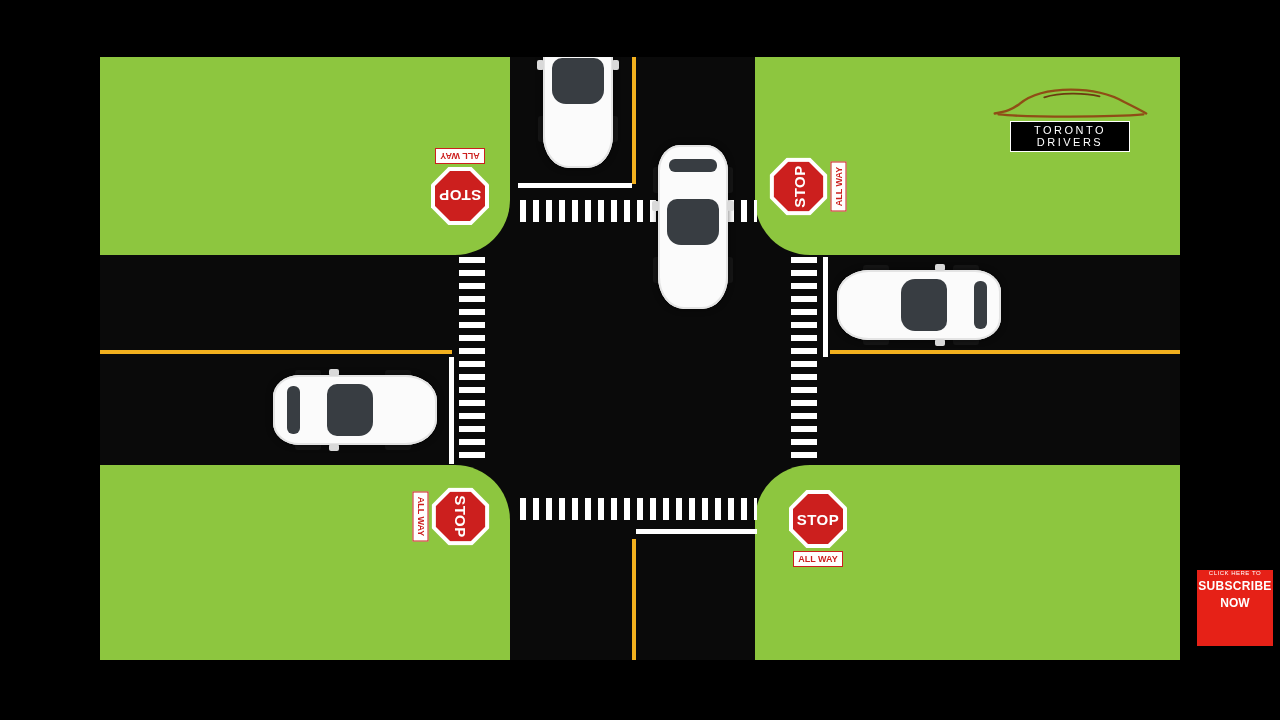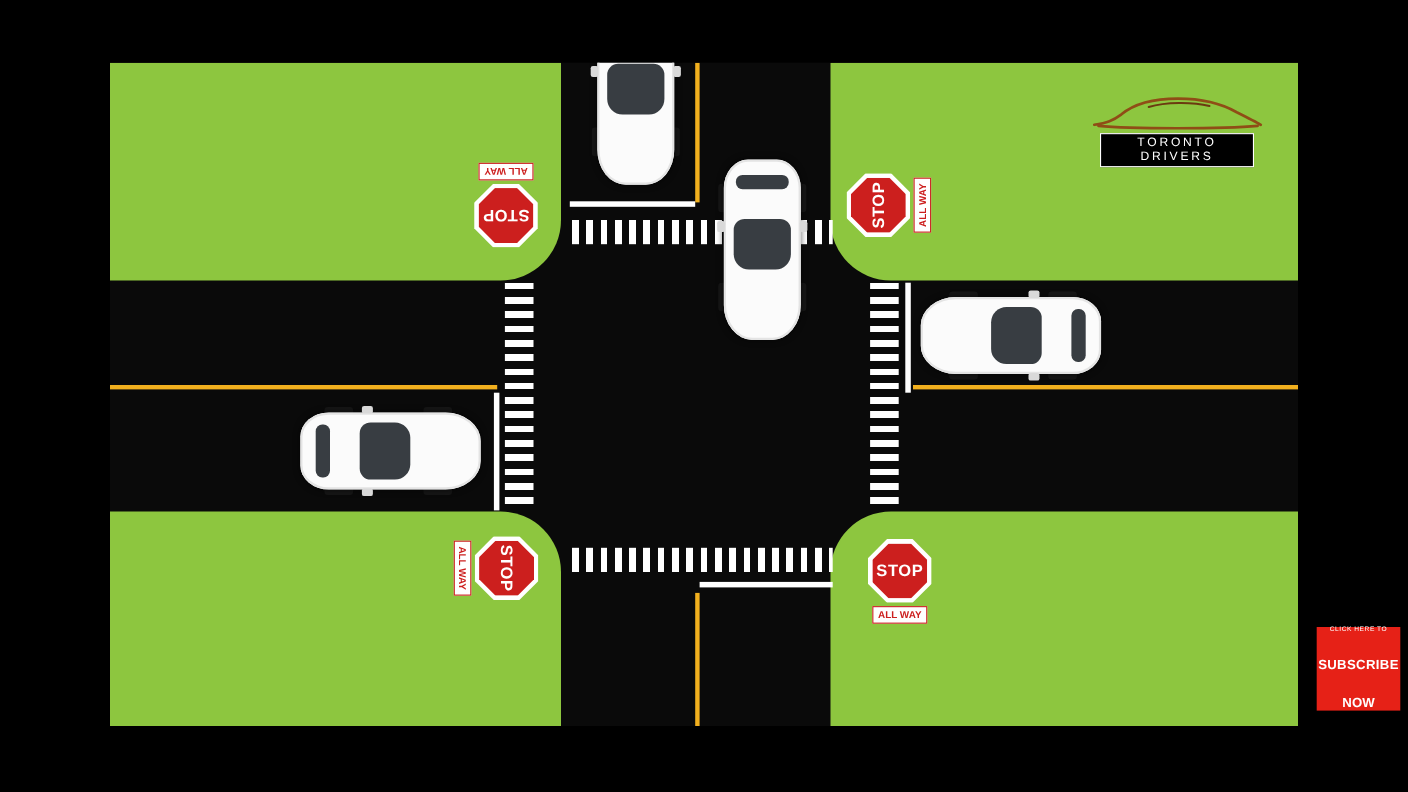--- a/index.html
+++ b/index.html
@@ -71,28 +71,28 @@
     background:#383d42; border-radius:6px; }
   .windshield  { position:absolute; left:14px; right:14px; top:54px; height:46px;
     background:#383d42; border-radius:10px 10px 14px 14px; }
   .mirror { position:absolute; width:7px; height:10px; background:#d9d9d9;
     border-radius:2px; top:56px; }
   .mirror.l { left:-1px; } .mirror.r { right:-1px; }
 
   
   .logo { position:absolute; left:885px; top:26px; width:170px; text-align:center; }
   .logo svg { display:block; width:170px; height:40px; margin:0 auto; }
-  .logo-text { display:block; margin:-2px auto 0; width:140px; background:#000;
+  .logo-text { display:block; margin:-2px auto 0; width:120px; background:#000;
     border:1px solid #fff; color:#fff; font-size:11px; letter-spacing:2.5px;
     padding:2px 0 3px; }
 
   
   .subscribe { position:absolute; left:1197px; top:570px; width:76px; height:76px;
     background:#e62117; color:#fff; display:flex; flex-direction:column;
-    align-items:center; justify-content:space-between; gap:3px; cursor:pointer; }
+    align-items:center; justify-content:flex-start; gap:3px; cursor:pointer; }
   .sub-l1 { font-size:6px; letter-spacing:.5px; }
   .sub-l2 { font-size:12px; font-weight:bold; letter-spacing:.3px; }
   .sub-l3 { font-size:12px; font-weight:bold; }
 </style>
 </head>
 <body>
 
 <div class="frame">
 
   <div class="scene">

